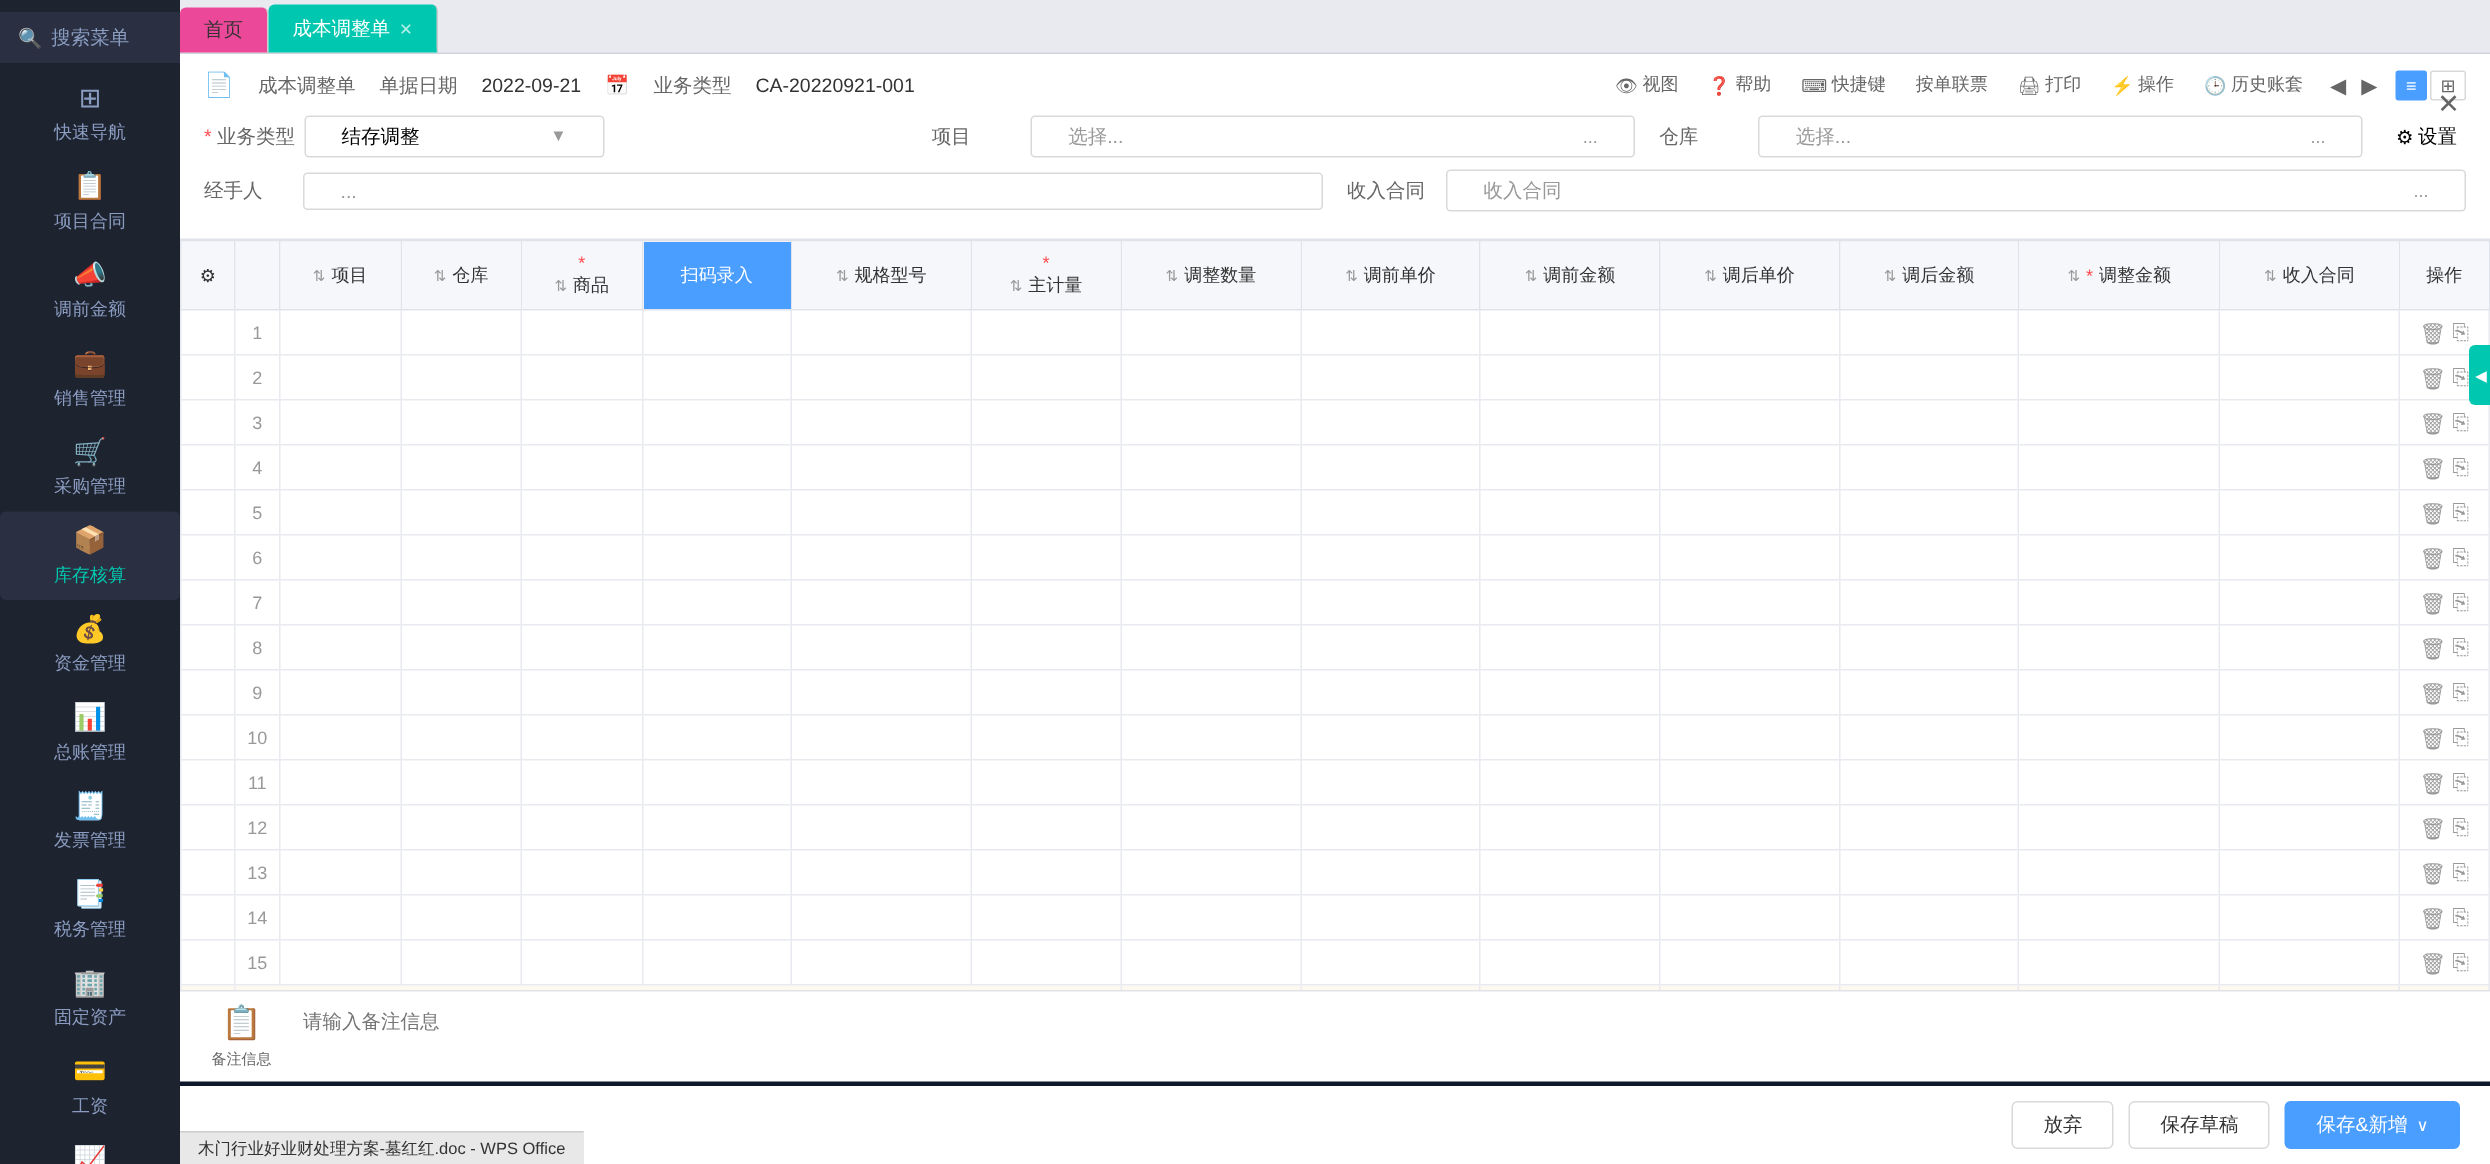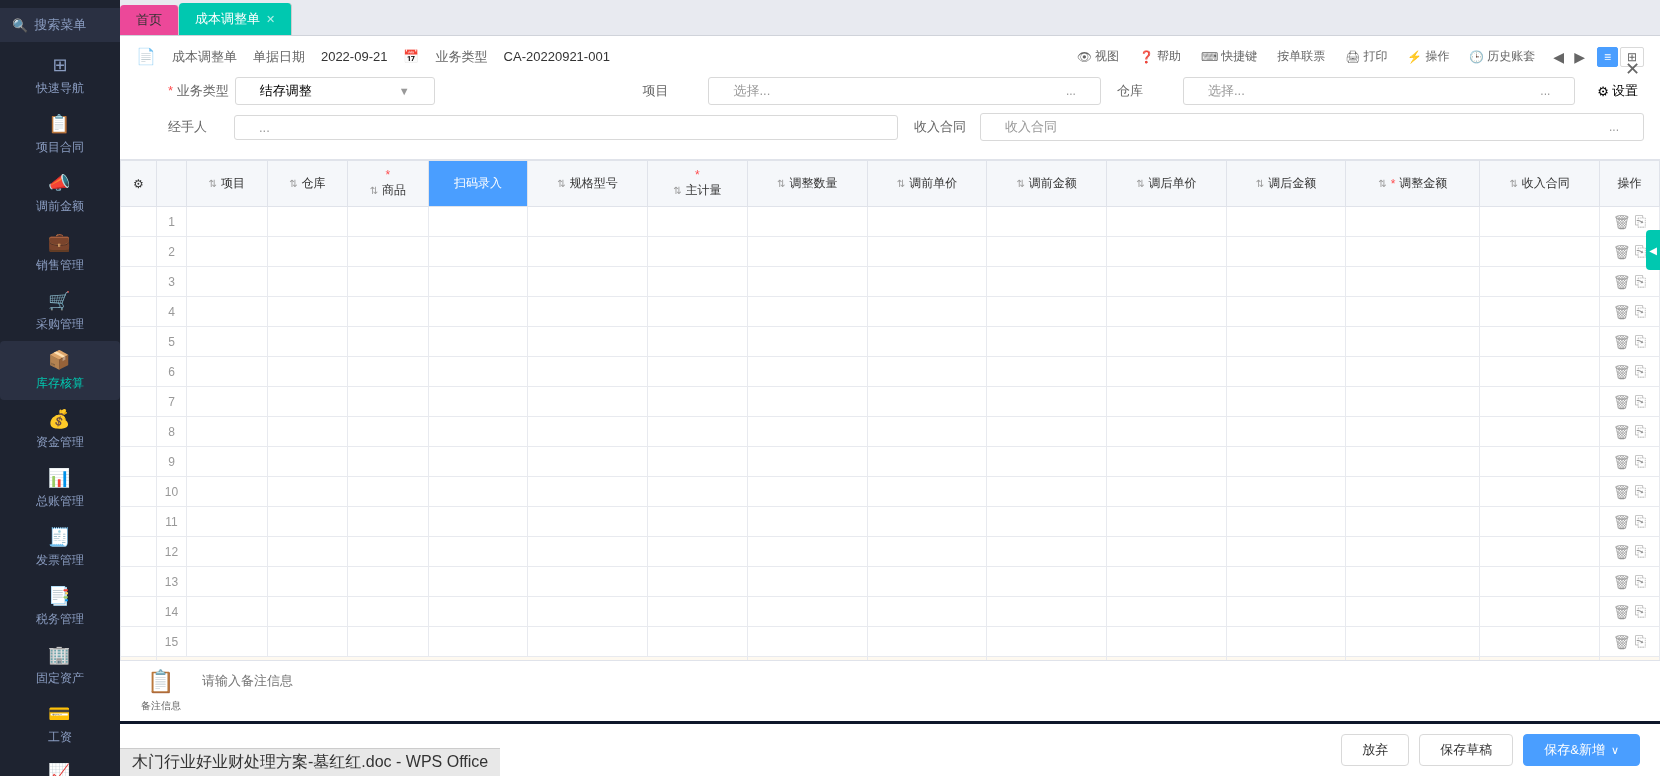--- a/index.html
+++ b/index.html
@@ -114,21 +114,20 @@
       cursor: pointer;
       padding: 2px 6px;
       border-radius: 3px;
     }
     .form-row {
       display: flex;
       align-items: center;
       gap: 16px;
       margin-bottom: 8px;
       font-size: 13px;
-      margin-left: 32px;
     }
     .form-field {
       display: flex;
       align-items: center;
       gap: 6px;
       flex: 1;
     }
     .form-field .field-label { color: #666; min-width: 60px; }
     .form-field .field-input {
       flex: 1;
@@ -874,17 +873,17 @@
       <span>保存&amp;新增</span>
       <span class="arrow">∨</span>
     </button>
   </div>
 </div>
 
 <div class="right-edge" style="position:fixed; right:0; top:230px; z-index:100;">
   <span style="color:#fff; font-size:10px; writing-mode:vertical-rl;">◀</span>
 </div>
 
-<div style="position:fixed; bottom:0; left:120px; background:#e8e8e8; border-top:1px solid #ccc; padding:3px 12px; font-size:16px; color:#333; z-index:200;">
+<div style="position:fixed; bottom:0; left:120px; background:#e8e8e8; border-top:1px solid #ccc; padding:3px 12px; font-size:11px; color:#333; z-index:200;">
   <span>木门行业好业财处理方案-墓红红.doc - WPS Office</span>
 </div>
 
 <div style="position:fixed; right:20px; top:58px; font-size:18px; cursor:pointer; color:#666; z-index:200;">✕</div>
 
 </body></html>

